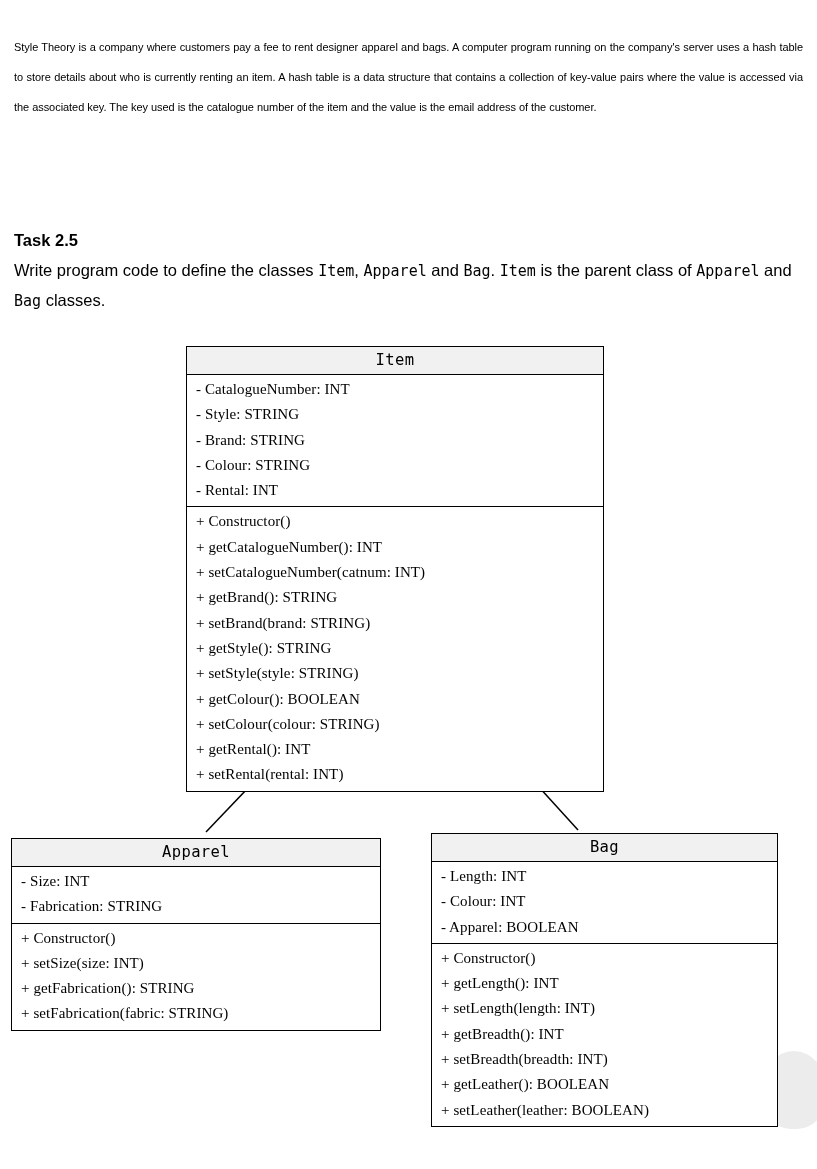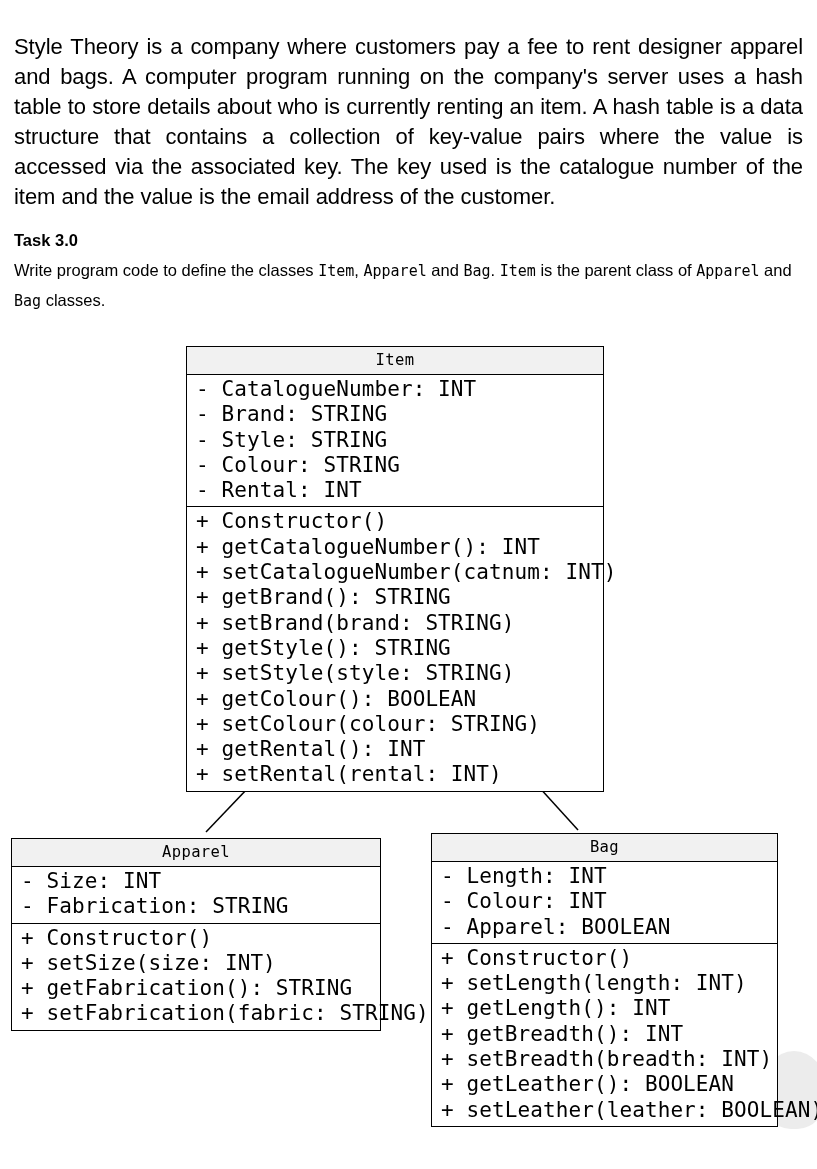--- a/index.html
+++ b/index.html
@@ -31,21 +31,21 @@
 
   
   #intro {
     position: absolute;
     left: 14px;
     top: 32px;
     width: 789px;
   }
   #intro p {
     margin: 0;
-    font-size: 22px;
+    font-size: 11px;
     line-height: 30px;
     text-align: justify;
     text-justify: inter-word;
     letter-spacing: -0.05px;
   }
 
   
   #task-block {
     position: absolute;
     left: 14px;
@@ -86,25 +86,26 @@
     border-bottom: 1.6px solid #000000;
     letter-spacing: 0.4px;
   }
   .uml-section {
     padding: 2px 0 3px 0;
   }
   .uml-section + .uml-section {
     border-top: 1.6px solid #000000;
   }
   .uml-line {
-    font-size: 21px;
+    font-size: 15px;
     line-height: 25.3px;
     padding-left: 9px;
     white-space: pre;
     letter-spacing: 0.1px;
+    font-family: Liberation Serif, serif;
   }
 
   #box-item    { left: 186px; top: 346px;  width: 418px; }
   #box-apparel { left: 11px;  top: 838px;  width: 370px; }
   #box-bag     { left: 431px; top: 833px;  width: 347px; }
 
   
   #arrows {
     position: absolute;
     left: 0;
@@ -117,40 +118,40 @@
 </head>
 <body>
 
 <div id="watermark"></div>
 
 <div id="intro">
   <p>Style Theory is a company where customers pay a fee to rent designer apparel and bags. A computer program running on the company's server uses a hash table to store details about who is currently renting an item. A hash table is a data structure that contains a collection of key-value pairs where the value is accessed via the associated key. The key used is the catalogue number of the item and the value is the email address of the customer.</p>
 </div>
 
 <div id="task-block">
-  <h3 id="task-title">Task 3.0</h3>
+  <h3 id="task-title">Task 2.5</h3>
   <p id="task-desc"><span>Write program code to define the classes </span><span class="mono-inline">Item</span><span>, </span><span class="mono-inline">Apparel</span><span> and </span><span class="mono-inline">Bag</span><span>. </span><span class="mono-inline">Item</span><span> is the parent class of </span><span class="mono-inline">Apparel</span><span> and </span><span class="mono-inline">Bag</span><span> classes.</span></p>
 </div>
 
 <svg id="arrows" viewBox="0 0 817 1169" xmlns="http://www.w3.org/2000/svg">
   <defs>
     <marker id="arrowhead" markerWidth="9" markerHeight="9" refX="7.5" refY="3.2" orient="auto" markerUnits="strokeWidth">
       <path d="M0,0 L8.2,3.2 L0,6.4 L1.9,3.2 z" fill="#000000"></path>
     </marker>
   </defs>
   <line x1="206" y1="832" x2="271" y2="764" stroke="#000000" stroke-width="1.5" marker-end="url(#arrowhead)"></line>
   <line x1="578" y1="830" x2="518" y2="764" stroke="#000000" stroke-width="1.5" marker-end="url(#arrowhead)"></line>
 </svg>
 
 <div class="uml-box" id="box-item">
   <div class="uml-title">Item</div>
   <div class="uml-section">
     <div class="uml-line">- CatalogueNumber: INT</div>
+    <div class="uml-line">- Style: STRING</div>
     <div class="uml-line">- Brand: STRING</div>
-    <div class="uml-line">- Style: STRING</div>
     <div class="uml-line">- Colour: STRING</div>
     <div class="uml-line">- Rental: INT</div>
   </div>
   <div class="uml-section">
     <div class="uml-line">+ Constructor()</div>
     <div class="uml-line">+ getCatalogueNumber(): INT</div>
     <div class="uml-line">+ setCatalogueNumber(catnum: INT)</div>
     <div class="uml-line">+ getBrand(): STRING</div>
     <div class="uml-line">+ setBrand(brand: STRING)</div>
     <div class="uml-line">+ getStyle(): STRING</div>
@@ -178,20 +179,20 @@
 
 <div class="uml-box" id="box-bag">
   <div class="uml-title">Bag</div>
   <div class="uml-section">
     <div class="uml-line">- Length: INT</div>
     <div class="uml-line">- Colour: INT</div>
     <div class="uml-line">- Apparel: BOOLEAN</div>
   </div>
   <div class="uml-section">
     <div class="uml-line">+ Constructor()</div>
+    <div class="uml-line">+ getLength(): INT</div>
     <div class="uml-line">+ setLength(length: INT)</div>
-    <div class="uml-line">+ getLength(): INT</div>
     <div class="uml-line">+ getBreadth(): INT</div>
     <div class="uml-line">+ setBreadth(breadth: INT)</div>
     <div class="uml-line">+ getLeather(): BOOLEAN</div>
     <div class="uml-line">+ setLeather(leather: BOOLEAN)</div>
   </div>
 </div>
 
 </body></html>

